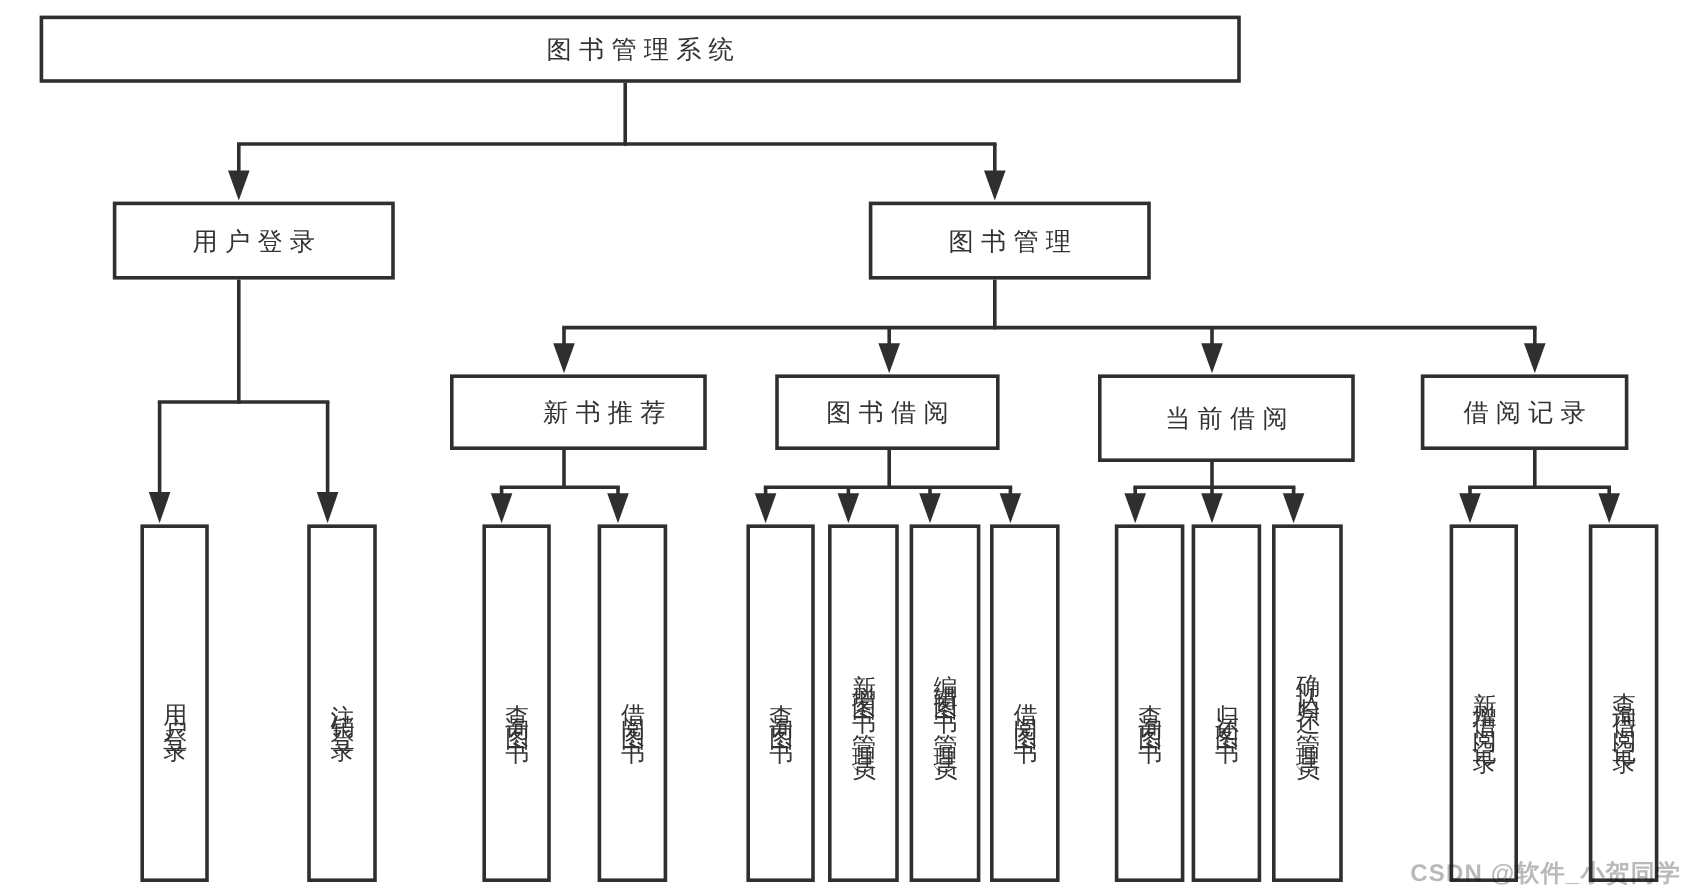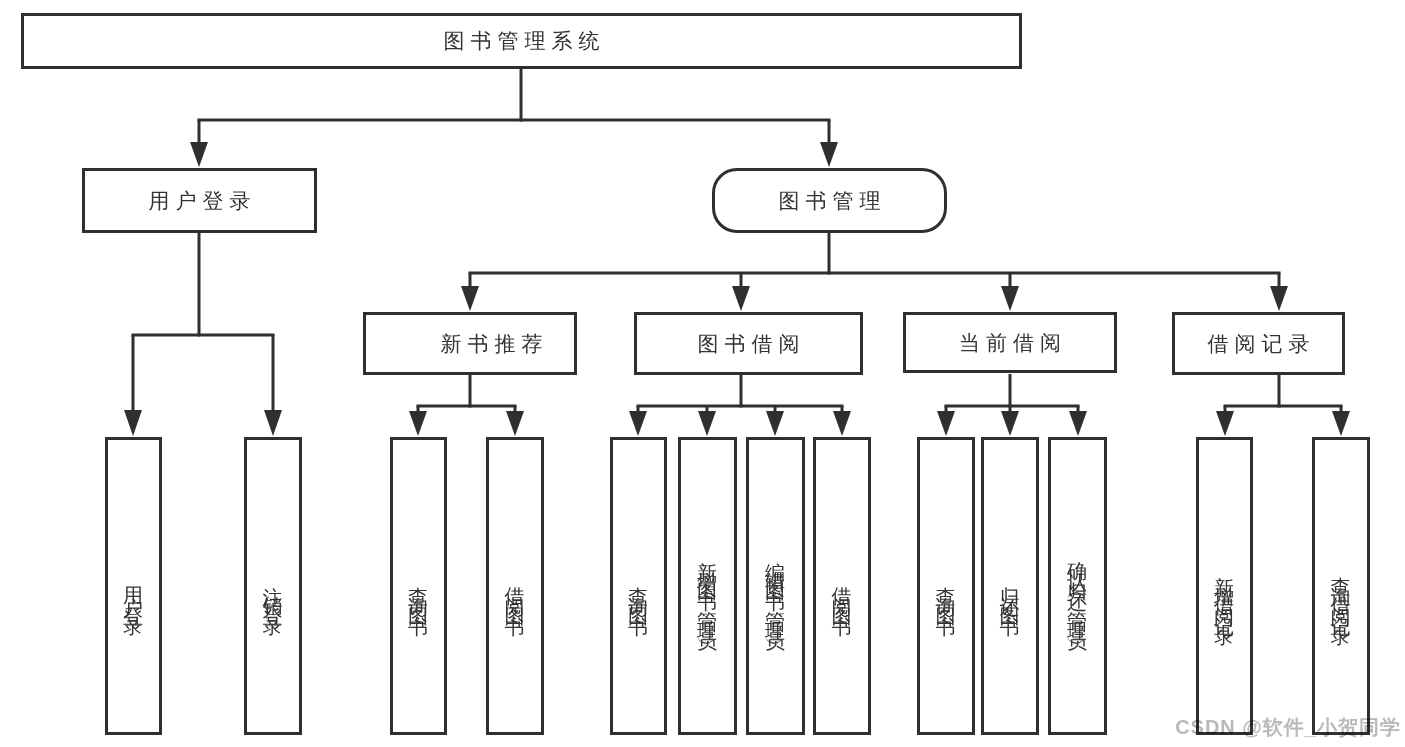--- a/index.html
+++ b/index.html
@@ -19,20 +19,21 @@
   }
   .box {
     position: absolute;
     box-sizing: border-box;
     border: 3px solid #2f2f2f;
     background: #ffffff;
     display: flex;
     align-items: center;
     justify-content: center;
     color: #333333;
+    margin-left: 12px;
   }
   .h-box { font-size: 21px; letter-spacing: 6px; white-space: nowrap; }
   .h-box .hlabel { margin-right: -6px;  }
   .v-box .vtext {
     writing-mode: vertical-rl;
     text-orientation: mixed;
     font-size: 20px;
     line-height: 1;
     letter-spacing: 10px;
     margin-bottom: -10px; 
@@ -122,31 +123,31 @@
     </g>
   </svg>
 
   <div class="box h-box" style="left:21px;top:13px;width:1001px;height:56px;">
     <span class="hlabel">图书管理系统</span>
   </div>
 
   <div class="box h-box" style="left:82px;top:168px;width:235px;height:65px;">
     <span class="hlabel">用户登录</span>
   </div>
-  <div class="box h-box" style="left:712px;top:168px;width:235px;height:65px;border-radius:25px;">
+  <div class="box h-box" style="left:712px;top:168px;width:235px;height:65px;">
     <span class="hlabel">图书管理</span>
   </div>
 
   <div class="box h-box" style="left:363px;top:312px;width:214px;height:63px;padding-left:43px;">
     <span class="hlabel">新书推荐</span>
   </div>
-  <div class="box h-box" style="left:634px;top:312px;width:229px;height:63px;">
+  <div class="box h-box" style="left:634px;top:312px;width:187px;height:63px;">
     <span class="hlabel">图书借阅</span>
   </div>
-  <div class="box h-box" style="left:903px;top:312px;width:214px;height:61px;">
+  <div class="box h-box" style="left:903px;top:312px;width:214px;height:73px;">
     <span class="hlabel">当前借阅</span>
   </div>
   <div class="box h-box" style="left:1172px;top:312px;width:173px;height:63px;">
     <span class="hlabel">借阅记录</span>
   </div>
 
   <div class="box v-box" style="left:105px;top:437px;width:57px;height:298px;">
     <span class="vtext">用户登录</span>
   </div>
   <div class="box v-box" style="left:244px;top:437px;width:58px;height:298px;">

